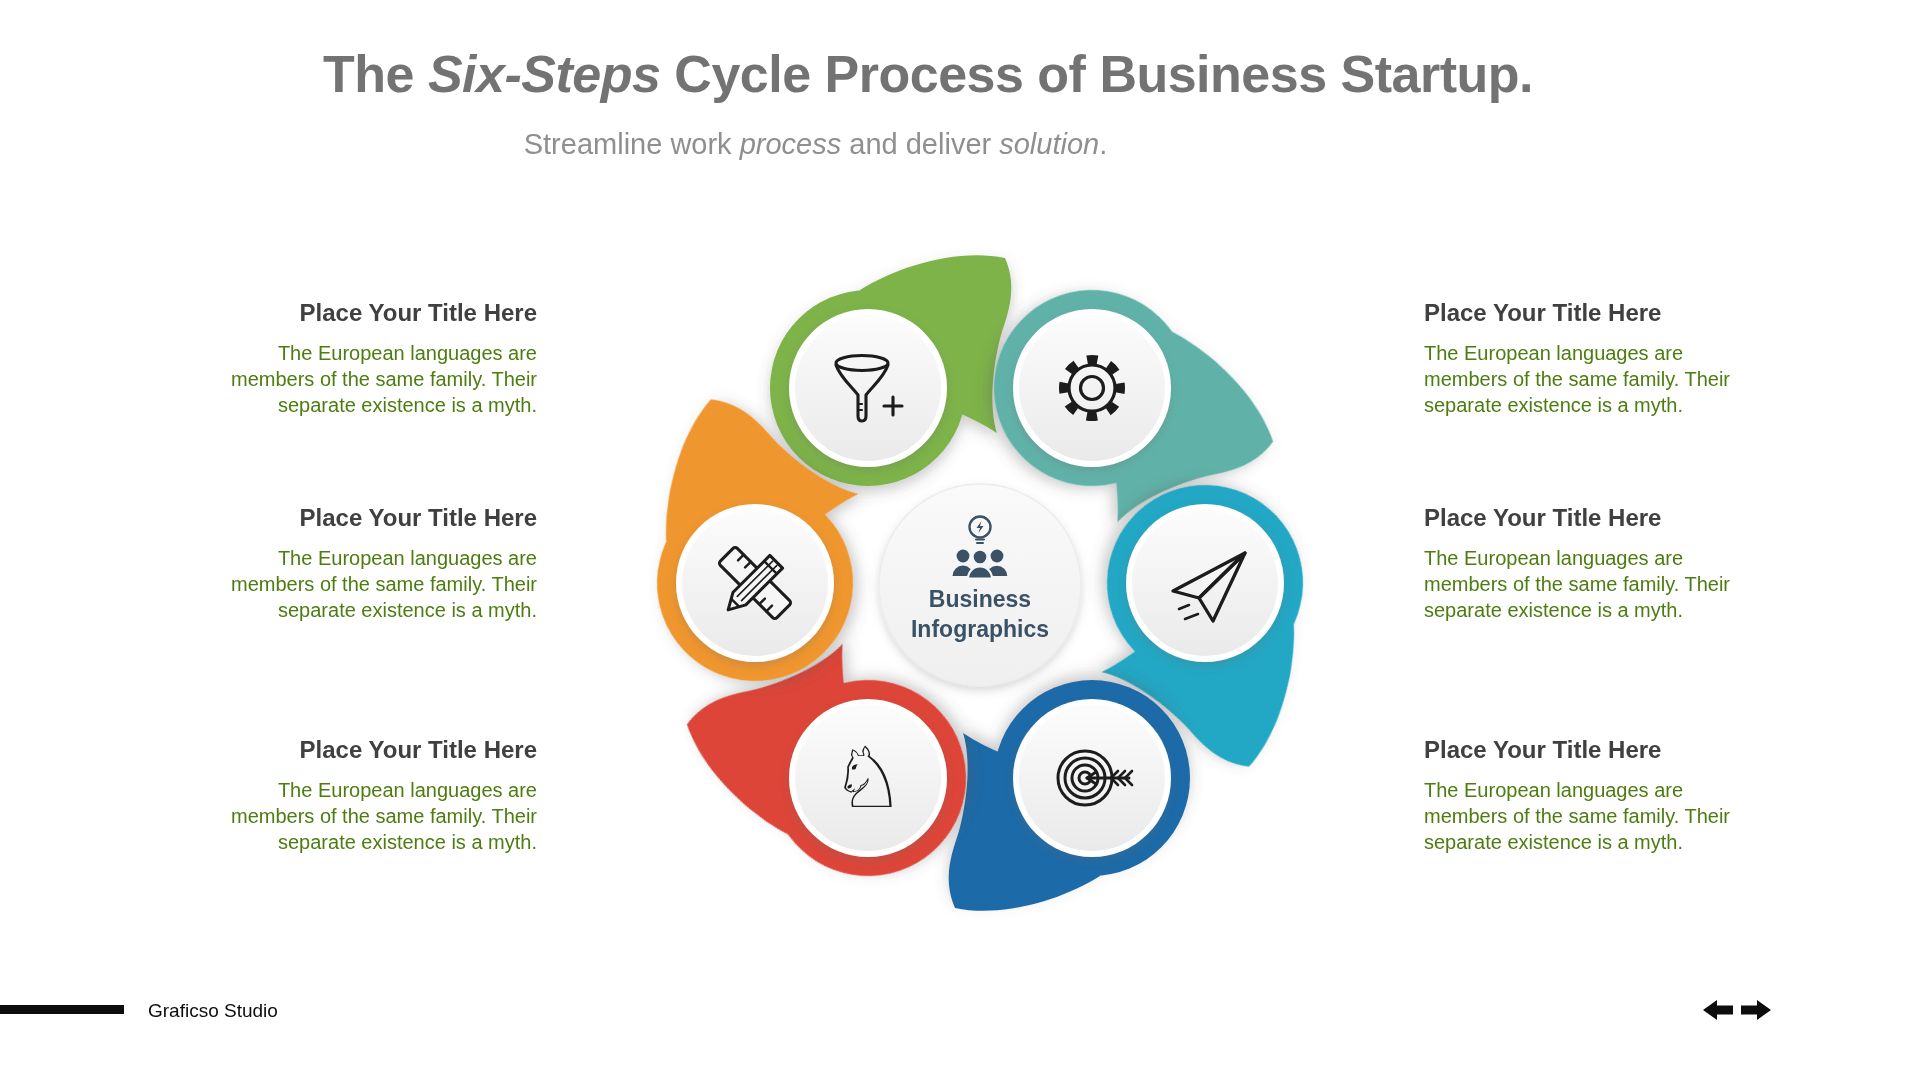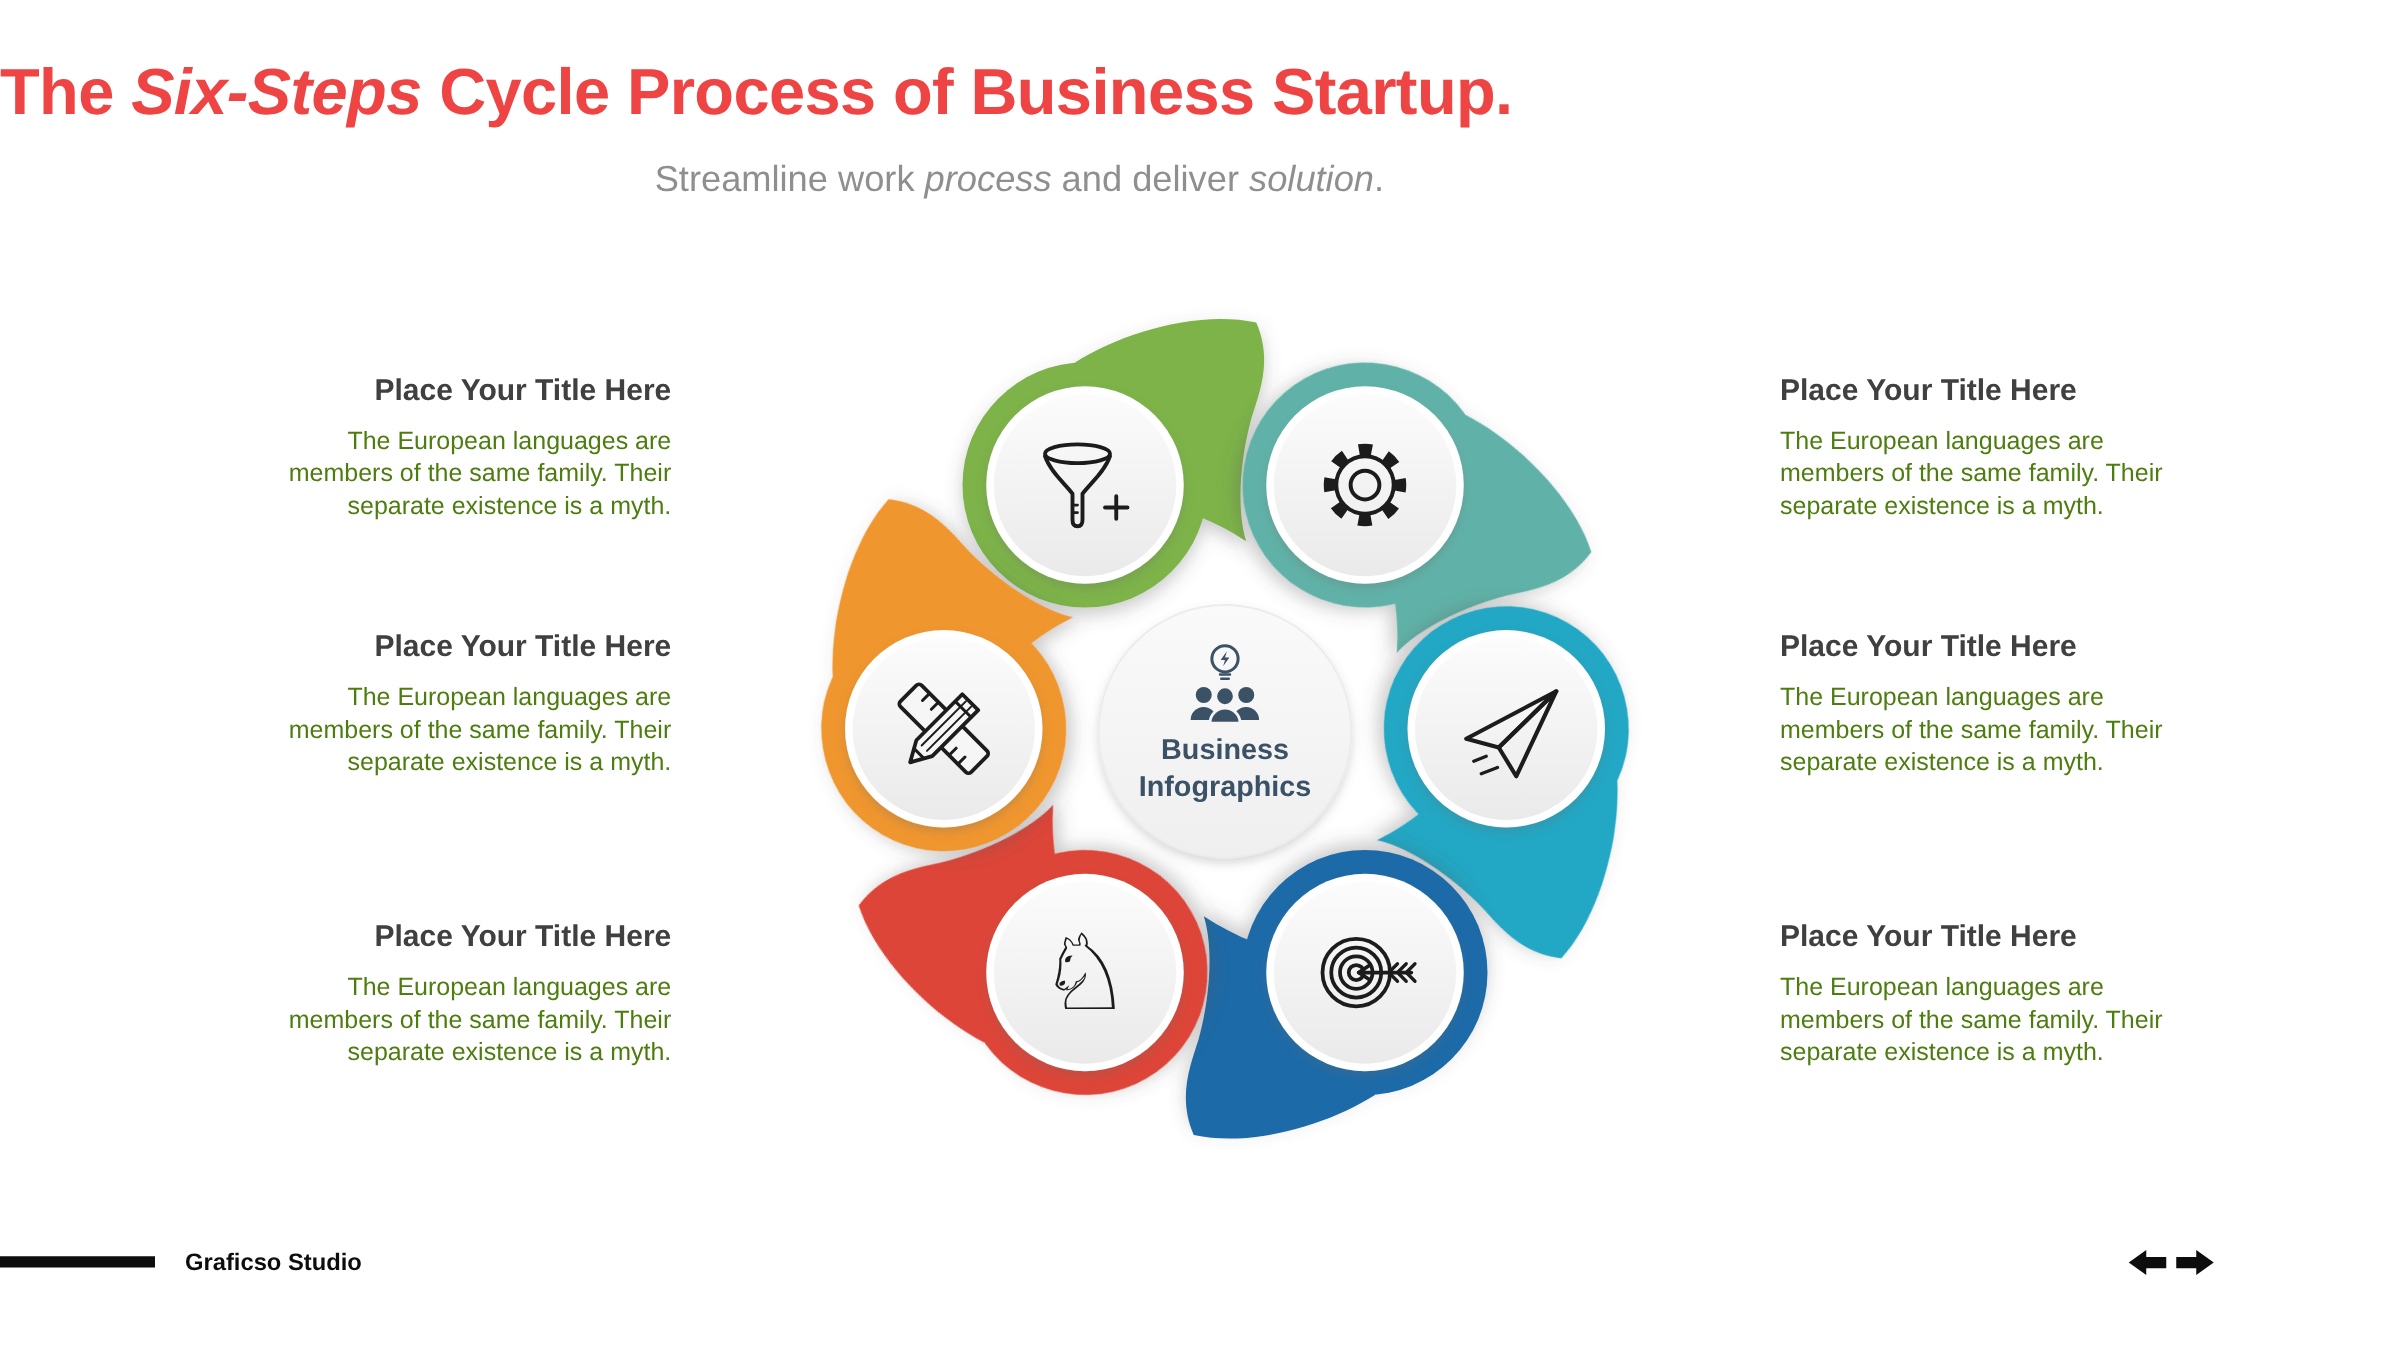--- a/index.html
+++ b/index.html
@@ -1,36 +1,36 @@
 <!DOCTYPE html>
 <html><head>
 <meta charset="utf-8">
 <style>
   html,body{margin:0;padding:0;background:#fff;}
   body{width:1920px;height:1080px;position:relative;overflow:hidden;
        font-family:"Liberation Sans", sans-serif;}
   .abs{position:absolute;}
   
-  .title{top:44px;left:0;width:1856px;text-align:left;
-         font-size:52px;font-weight:800;color:#ef4444;letter-spacing:-0.5px;}
+  .title{top:44px;left:0;width:1856px;text-align:center;
+         font-size:52px;font-weight:800;color:#737373;letter-spacing:-0.5px;}
   .title .em{font-style:italic;}
   .subtitle{top:128px;left:0;width:1631px;text-align:center;
             font-size:29px;color:#8f8f8f;}
   .subtitle .em{font-style:italic;}
   
   .block{width:345px;}
   .block .bt{font-size:24px;font-weight:bold;color:#404040;line-height:30px;margin:0 0 12px 0;}
   .block .bb{font-size:20px;color:#4d7c0f;line-height:26px;margin:0;}
   .col-left .block{text-align:right;}
   .col-right .block{text-align:left;}
   .lb1{left:192px;top:298px;} .lb2{left:192px;top:503px;} .lb3{left:192px;top:735px;}
   .rb1{left:1424px;top:298px;} .rb2{left:1424px;top:503px;} .rb3{left:1424px;top:735px;}
   
   .brandbar{left:0;top:1005px;width:124px;height:9px;background:#0d0d0d;}
-  .brand{left:148px;top:1000px;font-size:19px;font-weight:bold;color:#0d0d0d;}
+  .brand{left:148px;top:1000px;font-size:19px;font-weight:normal;color:#0d0d0d;}
   svg text{font-family:"Liberation Sans", sans-serif;}
   .chess{font-family:"DejaVu Sans", sans-serif;}
 </style>
 </head>
 <body>
 
 <div class="abs title">
   <span>The </span><span class="em">Six-Steps</span><span> Cycle Process of Business Startup.</span>
 </div>
 <div class="abs subtitle">

